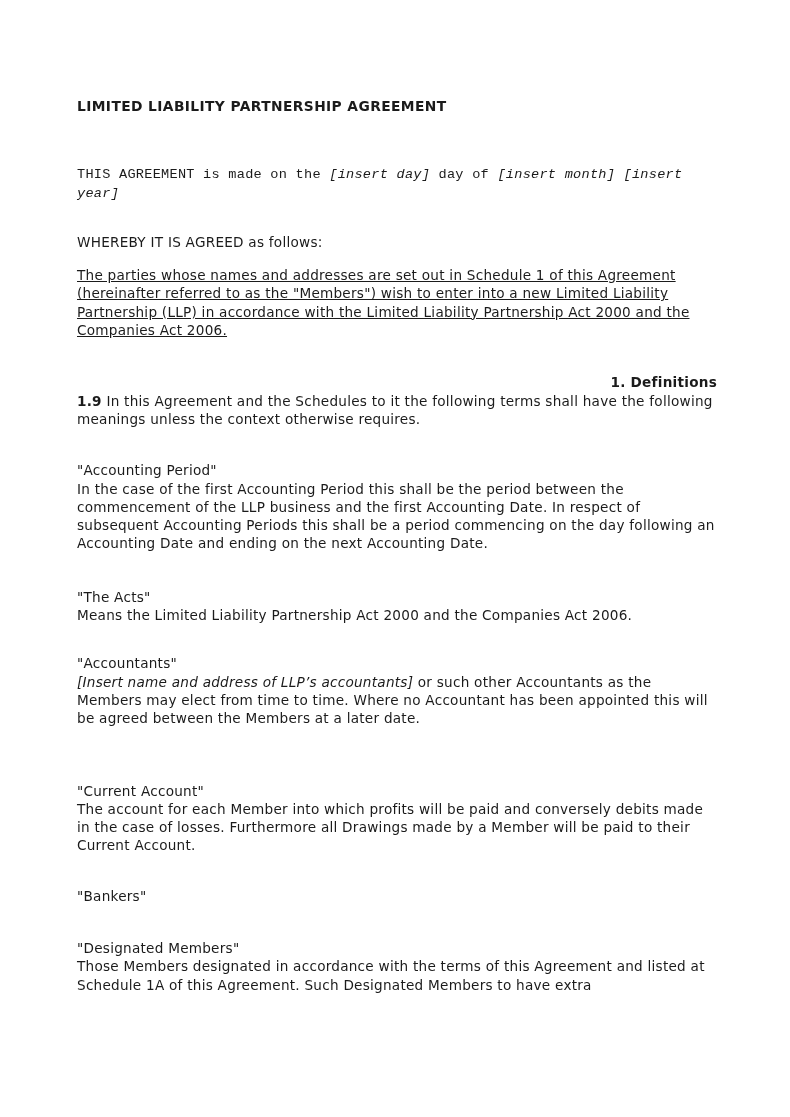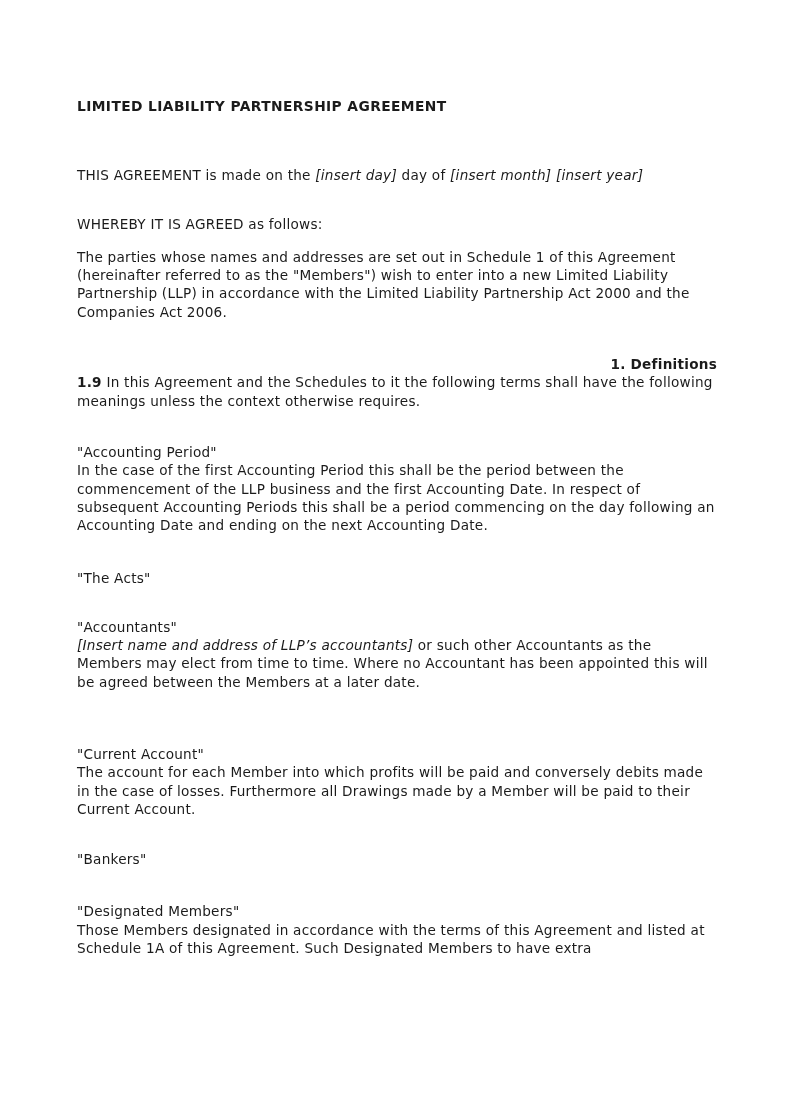--- a/index.html
+++ b/index.html
@@ -23,23 +23,23 @@
     color: #1b1b1b;
     font-size: 13.6px;
     line-height: 18.3px;
     letter-spacing: 0.25px;
   }
   .doc-title {
     font-weight: bold;
     font-size: 13.8px;
     letter-spacing: 0.4px;
   }
-  .date-line   { margin-top: 51px; }
+  .date-line   { margin-top: 51px; font-family: Liberation Mono, monospace; }
   .whereby     { margin-top: 30px; }
-  .parties     { margin-top: 15px; }
+  .parties     { margin-top: 15px; text-decoration: underline; }
   .definitions { margin-top: 34px; }
   .term-block-accounting  { margin-top: 33px; }
   .term-block-acts        { margin-top: 35px; }
   .term-block-accountants { margin-top: 30px; }
   .term-block-current     { margin-top: 54px; }
   .term-block-bankers     { margin-top: 32px; }
   .term-block-designated  { margin-top: 34px; }
   .bold { font-weight: bold; text-align: right; }
   .italic { font-style: italic; }
 </style>
@@ -62,20 +62,21 @@
       <div><span class="bold">1.9</span><span> In this Agreement and the Schedules to it the following terms shall have the following meanings unless the context otherwise requires.</span></div>
     </div>
 
     <div class="term-block-accounting">
       <div>"Accounting Period"</div>
       <div>In the case of the first Accounting Period this shall be the period between the commencement of the LLP business and the first Accounting Date. In respect of subsequent Accounting Periods this shall be a period commencing on the day following an Accounting Date and ending on the next Accounting Date.</div>
     </div>
 
     <div class="term-block-acts">
       <div>"The Acts"</div>
+      <div>Means the Limited Liability Partnership Act 2000 and the Companies Act 2006.</div>
     </div>
 
     <div class="term-block-accountants">
       <div>"Accountants"</div>
       <div><span class="italic">[Insert name and address of LLP’s accountants]</span><span> or such other Accountants as the Members may elect from time to time. Where no Accountant has been appointed this will be agreed between the Members at a later date.</span></div>
     </div>
 
     <div class="term-block-current">
       <div>"Current Account"</div>
       <div>The account for each Member into which profits will be paid and conversely debits made in the case of losses. Furthermore all Drawings made by a Member will be paid to their Current Account.</div>

